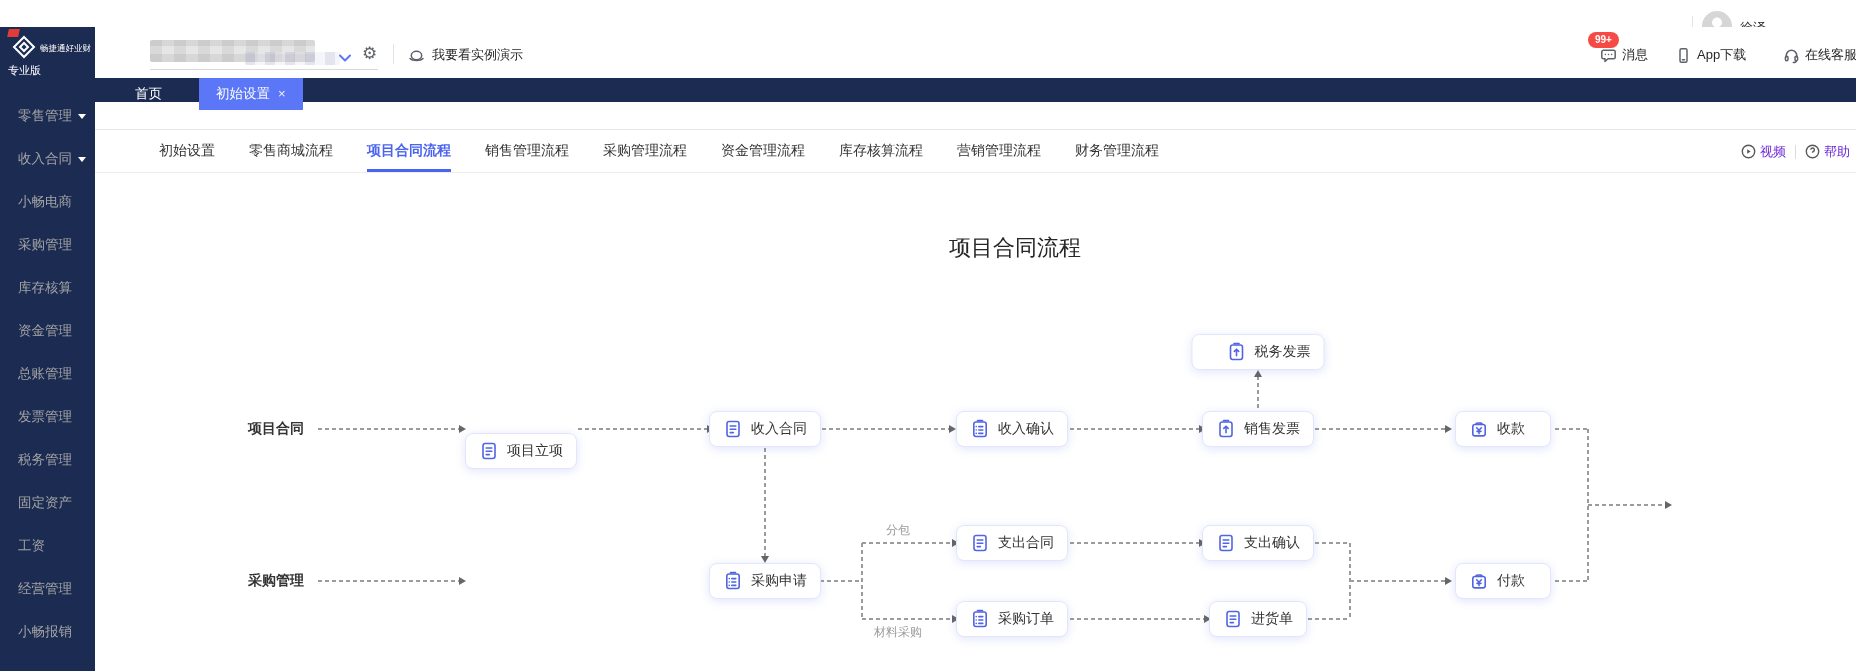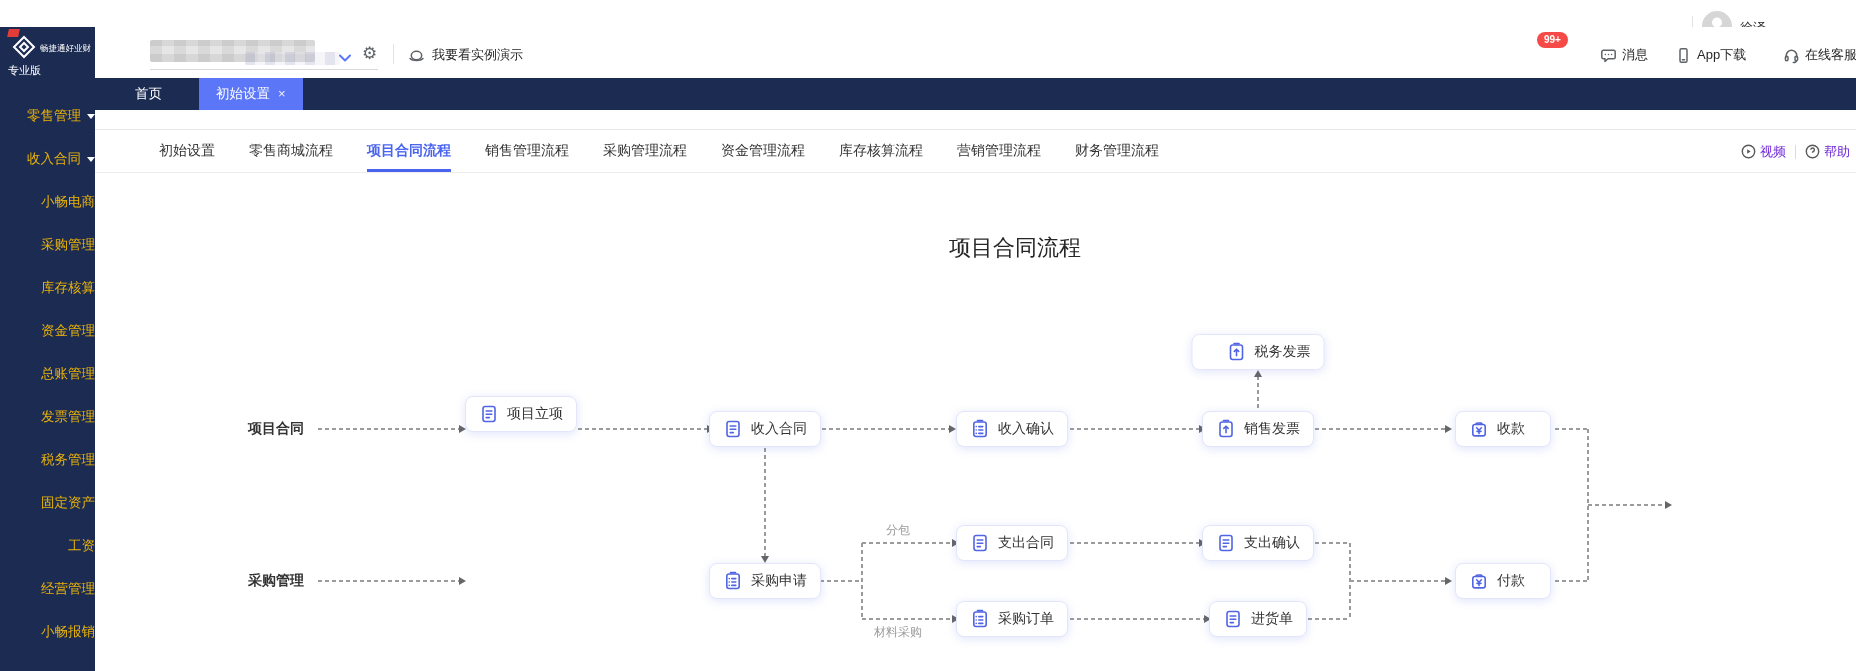--- a/index.html
+++ b/index.html
@@ -10,48 +10,48 @@
     color:#333;
   }
   
   .sidebar{position:absolute;left:0;top:27px;width:95px;height:644px;background:#1b2b52;z-index:5;}
   .logo-accent{position:absolute;left:8px;top:2px;width:11px;height:8px;background:#e23c38;transform:skewX(-12deg);}
   .logo-mark{position:absolute;left:11px;top:7px;width:26px;height:26px;}
   .logo-mark svg{width:26px;height:26px;stroke:#fff;fill:none;stroke-width:2;}
   .brand-name{position:absolute;left:40px;top:16px;font-size:8.5px;color:#fff;white-space:nowrap;letter-spacing:0;}
   .brand-edition{position:absolute;left:8px;top:36px;font-size:11px;color:#fff;}
   .side-menu{position:absolute;left:0;top:0;width:95px;}
-  .side-item{position:absolute;left:0;width:95px;height:22px;line-height:22px;padding-left:9px;box-sizing:border-box;
-    color:#eab308;font-size:13.5px;white-space:nowrap;cursor:pointer;text-align:right;}
+  .side-item{position:absolute;left:0;width:95px;height:22px;line-height:22px;padding-left:18px;box-sizing:border-box;
+    color:#a3a3a3;font-size:13.5px;white-space:nowrap;cursor:pointer;}
   .side-item .caret{display:inline-block;width:0;height:0;border-left:4.5px solid transparent;border-right:4.5px solid transparent;
     border-top:5px solid #fff;margin-left:6px;vertical-align:middle;}
   
   .topbar{position:absolute;left:95px;top:27px;width:1761px;height:51px;background:#fff;z-index:4;}
   .org-mosaic{position:absolute;left:55px;top:13px;width:165px;height:22px;border-radius:2px;opacity:.55;
     background:repeating-linear-gradient(90deg,#c9c9c9 0 12px,#e3e3e3 12px 24px),repeating-linear-gradient(0deg,#cfcfcf 0 8px,#ededed 8px 16px);
     background-blend-mode:multiply;}
   .org-mosaic2{position:absolute;left:150px;top:25px;width:95px;height:13px;border-radius:2px;opacity:.4;
     background:repeating-linear-gradient(90deg,#bcbcd6 0 10px,#e6e6f2 10px 20px);}
   .org-underline{position:absolute;left:55px;top:42px;width:228px;height:1px;background:#d9d9d9;}
   .org-caret{position:absolute;left:243px;top:22px;width:14px;height:10px;}
   .org-caret svg{width:14px;height:10px;stroke:#5b77f7;stroke-width:2;fill:none;stroke-linecap:round;stroke-linejoin:round;}
   .gear{position:absolute;left:267px;top:17px;font-size:17px;color:#5f6368;line-height:20px;}
   .top-divider{position:absolute;left:298px;top:17px;width:1px;height:20px;background:#e3e3e3;}
   .demo-link{position:absolute;left:313px;top:19px;display:flex;align-items:center;gap:7px;font-size:13px;color:#262626;cursor:pointer;}
   .top-ico{width:17px;height:17px;}
   .top-ico svg{width:17px;height:17px;stroke:#5f6368;stroke-width:1.5;fill:none;stroke-linecap:round;stroke-linejoin:round;}
   .tr-item{position:absolute;top:19px;display:flex;align-items:center;gap:5px;font-size:13px;color:#262626;cursor:pointer;white-space:nowrap;}
-  .badge{position:absolute;left:1442px;top:5px;background:#f54a45;color:#fff;font-size:10px;line-height:16px;
+  .badge{position:absolute;left:1493px;top:5px;background:#f54a45;color:#fff;font-size:10px;line-height:16px;
     padding:0 7px;border-radius:9px;font-weight:700;}
   .tr-divider{position:absolute;left:1692px;top:16px;width:1px;height:20px;background:#e3e3e3;}
   .avatar{position:absolute;left:1702px;top:11px;width:30px;height:30px;border-radius:50%;background:#d6d6d6;overflow:hidden;}
   .avatar svg{width:30px;height:30px;fill:#fff;}
   .user-name{position:absolute;left:1740px;top:19px;font-size:13px;color:#262626;white-space:nowrap;}
   
-  .tabstrip{position:absolute;left:95px;top:78px;width:1761px;height:32px;background:#1b2b52;z-index:4;}
+  .tabstrip{position:absolute;left:95px;top:78px;width:1761px;height:24px;background:#1b2b52;z-index:4;}
   .wtab{position:absolute;top:0;height:32px;line-height:32px;color:#fff;font-size:13.5px;padding:0 17px;cursor:pointer;}
   .wtab.active{background:#5b77f7;}
   .wtab .close{margin-left:8px;font-size:13px;opacity:.9;}
   
   .content-divider{position:absolute;left:95px;top:129px;width:1761px;height:1px;background:#e8e8e8;}
   .ctabs{position:absolute;left:95px;top:130px;width:1761px;height:43px;box-sizing:border-box;border-bottom:1px solid #ededed;
     display:flex;align-items:stretch;padding-left:64px;gap:34px;background:#fff;}
   .ctab{display:flex;align-items:center;font-size:14px;color:#333;cursor:pointer;border-bottom:3px solid transparent;
     box-sizing:border-box;padding-top:3px;white-space:nowrap;}
   .ctab.active{color:#4a64f0;border-bottom-color:#4a64f0;font-weight:700;}
@@ -239,21 +239,21 @@
     <div class="edge h" style="left: 1315px; width: 35px; top: 542px;"></div>
     <div class="edge v" style="top: 543px; height: 76px; left: 1349px;"></div>
     <div class="edge h" style="left: 1308px; width: 42px; top: 618px;"></div>
     <div class="edge h" style="left: 1350px; width: 96px; top: 580px;"></div>
     <div class="arrowhead right" style="left: 1445px; top: 576.5px;"></div>
     <div class="edge h" style="left: 1555px; width: 33px; top: 428px;"></div>
     <div class="edge v" style="top: 429px; height: 152px; left: 1587px;"></div>
     <div class="edge h" style="left: 1555px; width: 33px; top: 580px;"></div>
     <div class="edge h" style="left: 1588px; width: 78px; top: 504px;"></div>
     <div class="arrowhead right" style="left: 1665px; top: 500.5px;"></div>
-    <div class="node" style="left: 521px; top: 414px;">
+    <div class="node" style="left: 521px; top: 451px;">
       <span style="display: inline-flex;">
         <svg viewBox="0 0 20 20">
           <rect x="4" y="2.5" width="12" height="15" rx="2.2"></rect>
           <path d="M7.2 7h5.6M7.2 10.3h5.6M7.2 13.6h3.2"></path>
         </svg>
       </span>
       <span>项目立项</span>
     </div>
     <div class="node" style="left: 765px; top: 429px;">
       <span style="display: inline-flex;">

